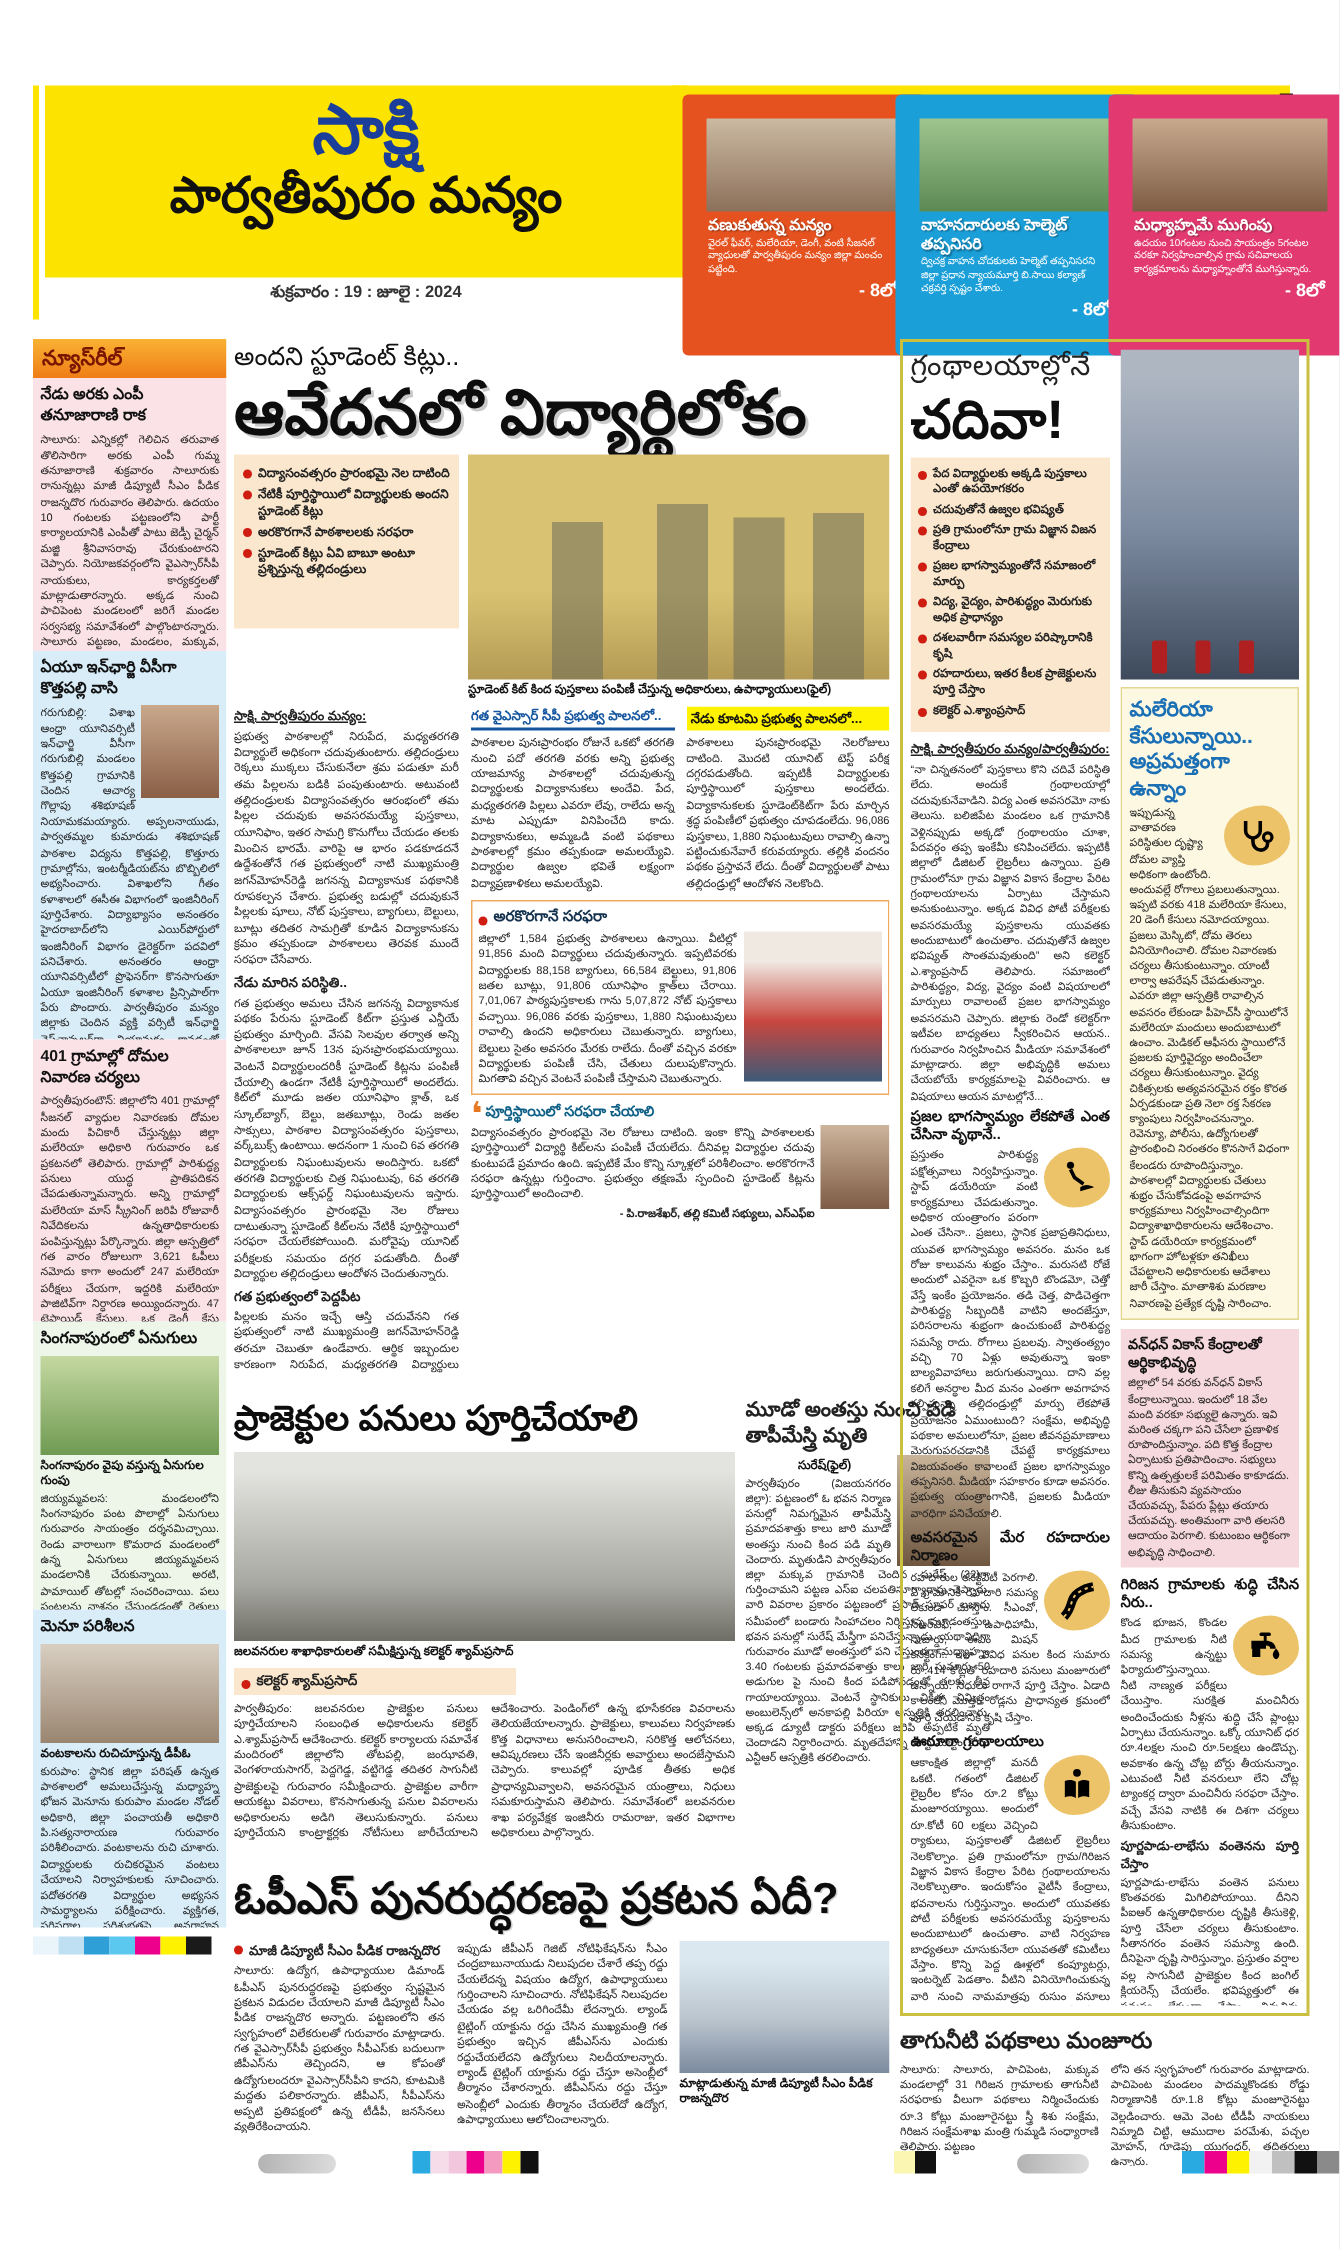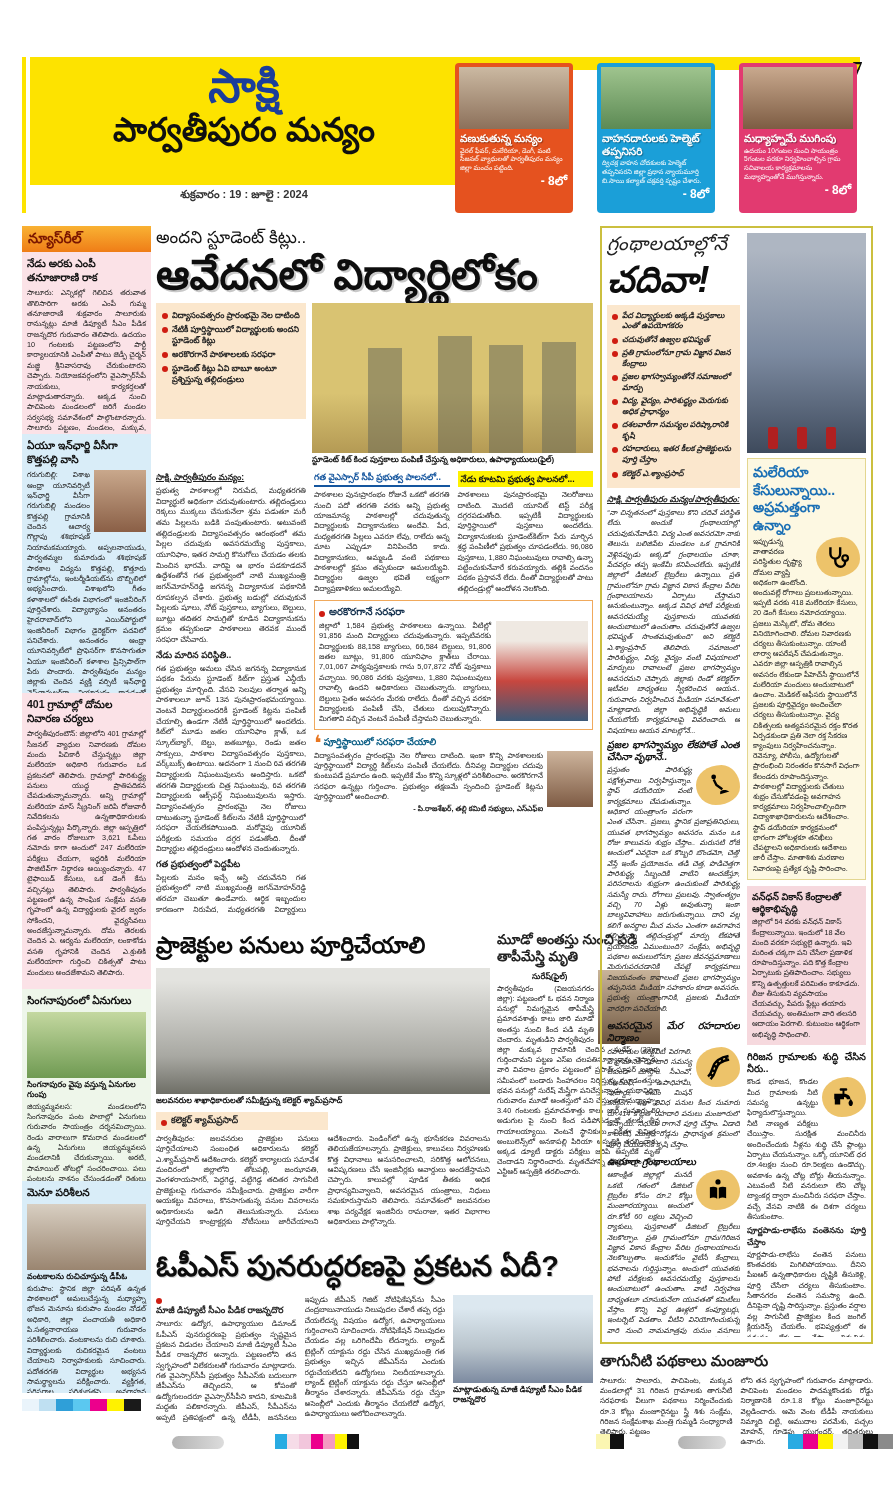--- a/index.html
+++ b/index.html
@@ -13,21 +13,21 @@
   .dot{display:inline-block;width:6px;height:6px;border-radius:50%;background:#cf1d12;margin-right:4px;flex:0 0 auto;margin-top:3px;}
 
   
   .left-strip{left:22px;top:57px;width:4px;height:156px;background:#fde300;}
   .masthead{left:30px;top:57px;width:428px;height:128px;background:#fde300;text-align:center;}
   .mast-logo{font-size:46px;font-weight:bold;color:#1b3e9b;line-height:1.1;margin-top:4px;}
   .mast-edition{font-size:33px;font-weight:bold;color:#101010;line-height:1.1;}
   .datebar{left:30px;top:188px;width:428px;height:22px;text-align:center;font-size:11px;font-weight:bold;color:#333;}
   .promo-band{left:448px;top:57px;width:412px;height:13px;background:#fde300;}
   .pageno{left:852px;top:57px;font-size:21px;font-weight:bold;color:#111;font-family:"Liberation Serif",serif;}
-  .promo{top:63px;width:118px;height:150px;border-radius:4px;padding:0;color:#fff;overflow:hidden;}
+  .promo{top:63px;width:138px;height:150px;border-radius:4px;padding:12px;color:#fff;overflow:hidden;}
   .promo-photo{height:62px;margin:4px 4px 2px 4px;}
   .pp0{background:linear-gradient(180deg,#cbb9a2,#8c705a);}
   .pp1{background:linear-gradient(180deg,#9fc48e,#5c8a54);}
   .pp2{background:linear-gradient(180deg,#c9a98e,#7d5c43);}
   .promo-title{font-size:10.5px;font-weight:bold;padding:1px 5px;line-height:1.2;text-shadow:1px 1px 1px rgba(0,0,0,.35);}
   .promo-body{font-size:6.6px;padding:1px 5px;line-height:1.35;}
   .promo-ref{font-size:12px;font-weight:bold;text-align:right;padding:0 6px;}
 
   
   .newsreel{left:22px;top:226px;width:129px;height:1190px;overflow:hidden;}
@@ -73,34 +73,34 @@
   .quote-box{width:142px;flex:0 0 auto;font-size:7.4px;line-height:1.4;}
   .q-title{font-size:9.5px;font-weight:bold;color:#0d5f86;margin-bottom:2px;}
   .q-mark{color:#e87722;font-size:22px;font-weight:bold;line-height:10px;vertical-align:-6px;margin-right:2px;}
   .photo-parent{float:right;width:46px;height:56px;margin:0 0 2px 4px;background:linear-gradient(180deg,#cdb49c,#7e5b44);}
   .q-attr{text-align:right;font-weight:bold;margin-top:2px;}
 
   
   .projects{left:156px;top:932px;width:334px;height:314px;overflow:hidden;}
   .headline2{font-size:23px;font-weight:bold;color:#0d0d0d;margin:0 0 4px 0;}
   .photo-meet{height:126px;background:linear-gradient(180deg,#e3e3df 10%,#a8a8a2 70%,#6e6e66);}
-  .byline-chip{display:flex;align-items:center;background:#fbe7cd;width:172px;padding:3px 5px;font-size:9px;font-weight:bold;margin:4px 0;box-sizing:border-box;}
+  .byline-chip{display:flex;align-items:center;background:#fbe7cd;width:188px;padding:3px 5px;font-size:9px;font-weight:bold;margin:4px 0;box-sizing:border-box;}
   .proj-cols{column-count:2;column-gap:9px;font-size:7.4px;line-height:1.4;height:118px;overflow:hidden;}
 
   
   .mason{left:497px;top:932px;width:163px;height:314px;overflow:hidden;}
   .headline3{font-size:13.5px;font-weight:bold;line-height:1.25;margin:0 0 4px 0;}
   .photo-mason{float:right;width:62px;height:74px;margin:0 0 1px 4px;background:linear-gradient(180deg,#c9b49a,#6e5640);}
   .mason p{margin:0;font-size:7.3px;line-height:1.4;}
   .cap-r{float:right;width:62px;margin-left:4px;}
 
   
   .cbox{left:600px;top:226px;width:273px;height:1118px;border:2px solid #cbbf3f;box-sizing:border-box;padding:5px;overflow:hidden;}
   .c-cols{display:flex;gap:7px;height:100%;}
-  .c1{width:133px;flex:0 0 auto;overflow:hidden;font-style:italic;}
+  .c1{width:133px;flex:0 0 auto;overflow:hidden;}
   .c2{flex:1;overflow:hidden;}
   .c-head1{font-size:19px;color:#222;letter-spacing:.5px;}
   .c-head2{font-size:36px;font-weight:bold;color:#0d0d0d;line-height:1.05;margin:2px 0 6px 0;}
   .c-bullets{background:#fbe7cd;padding:6px 5px;margin-bottom:5px;}
   .c-bullets .b-row{font-size:7.8px;}
   .c-body{font-size:7.3px;line-height:1.42;}
   .c-body p{margin:0 0 3px 0;}
   .photo-collector{height:220px;background:linear-gradient(180deg,#aeb6c2 8%,#7c8aa0 55%,#3e4a5c);margin-bottom:5px;}
   .mic{position:absolute;bottom:4px;width:10px;height:22px;background:#b02020;border-radius:2px;}
   .malaria-box{background:#fdf8e2;border:1px solid #e3d690;padding:5px;font-size:7.3px;line-height:1.4;margin-bottom:6px;}
@@ -112,21 +112,21 @@
   .blob{float:right;width:44px;height:40px;background:#edc36a;border-radius:58% 42% 55% 45%/50% 55% 45% 50%;
         margin:0 0 2px 4px;display:flex;align-items:center;justify-content:center;}
   .blob svg{width:26px;height:26px;}
   .mini-head{font-weight:bold;font-size:8.2px;margin:3px 0 1px 0;}
 
   
   .ops{left:156px;top:1250px;width:437px;height:178px;overflow:hidden;}
   .headline4{font-size:29px;font-weight:bold;color:#0d0d0d;text-shadow:1px 1px 0 #cfcfcf;margin:0 0 5px 0;}
   .ops-cols{display:flex;gap:8px;font-size:7.4px;line-height:1.4;}
   .ops-c{flex:1;overflow:hidden;height:128px;}
-  .ops-lead{display:flex;font-weight:bold;font-size:8.8px;margin-bottom:3px;flex-direction:column;}
+  .ops-lead{display:flex;font-weight:bold;font-size:8.8px;margin-bottom:3px;}
   .ops-photo-col{width:140px;flex:0 0 auto;}
   .photo-ops{height:88px;background:linear-gradient(180deg,#dce8f0 15%,#b9c4cc 60%,#7c8aa0);}
 
   
   .water{left:600px;top:1352px;width:273px;height:92px;overflow:hidden;}
   .headline5{font-size:15px;font-weight:bold;margin:0 0 3px 0;}
   .water-cols{display:flex;gap:8px;font-size:7.3px;line-height:1.4;}
   .water-cols div{flex:1;}
 
   
@@ -175,21 +175,21 @@
       <p class="jt">సాలూరు: ఎన్నికల్లో గెలిచిన తరువాత తొలిసారిగా అరకు ఎంపీ గుమ్మ తనూజారాణి శుక్రవారం సాలూరుకు రానున్నట్లు మాజీ డిప్యూటీ సీఎం పీడిక రాజన్నదొర గురువారం తెలిపారు. ఉదయం 10 గంటలకు పట్టణంలోని పార్టీ కార్యాలయానికి ఎంపీతో పాటు జెడ్పీ చైర్మన్ మజ్జి శ్రీనివాసరావు చేరుకుంటారని చెప్పారు. నియోజకవర్గంలోని వైఎస్సార్‌సీపీ నాయకులు, కార్యకర్తలతో మాట్లాడుతారన్నారు. అక్కడ నుంచి పాచిపెంట మండలంలో జరిగే మండల సర్వసభ్య సమావేశంలో పాల్గొంటారన్నారు. సాలూరు పట్టణం, మండలం, మక్కువ, మెంటాడ మండలాల నాయకులు, కార్యకర్తలు తరలిరావాలని కోరారు.</p>
     </section>
 
     <section class="nr-item bg-blue" style="height:259px">
       <h3>ఏయూ ఇన్‌ఛార్జి వీసీగా కొత్తపల్లి వాసి</h3>
       <div class="nr-photo-r ph"></div>
       <p class="jt">గరుగుబిల్లి: విశాఖ ఆంధ్రా యూనివర్సిటీ ఇన్‌ఛార్జి వీసీగా గరుగుబిల్లి మండలం కొత్తపల్లి గ్రామానికి చెందిన ఆచార్య గొల్లాపు శశిభూషణ్ నియామకమయ్యారు. అప్పలనాయుడు, పార్వతమ్మల కుమారుడు శశిభూషణ్ పాఠశాల విద్యను కొత్తపల్లి, కొత్తూరు గ్రామాల్లోను, ఇంటర్మీడియట్‌ను బొబ్బిలిలో అభ్యసించారు. విశాఖలోని గీతం కళాశాలలో ఈసీఈ విభాగంలో ఇంజినీరింగ్ పూర్తిచేశారు. విద్యాభ్యాసం అనంతరం హైదరాబాద్‌లోని ఎయిర్‌పోర్టులో ఇంజినీరింగ్ విభాగం డైరెక్టర్‌గా పదవిలో పనిచేశారు. అనంతరం ఆంధ్రా యూనివర్సిటీలో ప్రొఫెసర్‌గా కొనసాగుతూ ఏయూ ఇంజినీరింగ్ కళాశాల ప్రిన్సిపాల్‌గా పేరు పొందారు. పార్వతీపురం మన్యం జిల్లాకు చెందిన వ్యక్తి వర్సిటీ ఇన్‌ఛార్జి వైస్‌ఛాన్సలర్‌గా నియామకం కావడంతో జిల్లావాసులు హర్షం వ్యక్తం చేస్తున్నారు. కొత్తపల్లి సర్పంచ్ గొల్లాపు శ్రీవేణి, మాజీ సర్పంచ్ గొల్లాపు తిలేశ్వరరావు, గ్రామస్తులతో పాటు కొమ్మువలస జిల్లా సంక్షేమ సంఘం రాష్ట్ర ప్రతినిధి కొమరణ్ సత్యారావు అభినందనలు తెలిపారు.</p>
 
     </section>
 
-    <section class="nr-item bg-pink" style="height:296px">
+    <section class="nr-item bg-pink" style="height:188px">
       <h3>401 గ్రామాల్లో దోమల నివారణ చర్యలు</h3>
       <p class="jt">పార్వతీపురంటౌన్: జిల్లాలోని 401 గ్రామాల్లో సీజనల్ వ్యాధుల నివారణకు దోమల మందు పిచికారీ చేస్తున్నట్లు జిల్లా మలేరియా అధికారి గురువారం ఒక ప్రకటనలో తెలిపారు. గ్రామాల్లో పారిశుద్ధ్య పనులు యుద్ధ ప్రాతిపదికన చేపడుతున్నామన్నారు. అన్ని గ్రామాల్లో మలేరియా మాస్ స్క్రీనింగ్ జరిపి రోజువారీ నివేదికలను ఉన్నతాధికారులకు పంపిస్తున్నట్లు పేర్కొన్నారు. జిల్లా ఆస్పత్రిలో గత వారం రోజులుగా 3,621 ఓపీలు నమోదు కాగా అందులో 247 మలేరియా పరీక్షలు చేయగా, ఇద్దరికి మలేరియా పాజిటివ్‌గా నిర్ధారణ అయ్యిందన్నారు. 47 టైఫాయిడ్ కేసులు, ఒక డెంగీ కేసు వచ్చినట్లు తెలిపారు. పార్వతీపురం పట్టణంలో ఉన్న సాంఘిక సంక్షేమ వసతి గృహంలో ఉన్న విద్యార్థులకు వైరల్ జ్వరం సోకిందని, వైద్యసేవలు అందజేస్తున్నామన్నారు. దోమ తెరలకు చెందిన ఎ. ఆర్యను మలేరియా, లంకాకోడు వసతి గృహానికి చెందిన ఎ.శ్రుతికి మలేరియాగా గుర్తించి చికిత్సతో పాటు మందులు అందజేశామని తెలిపారు.</p>
     </section>
 
     <section class="nr-item bg-green" style="height:192px">
       <h3>సింగనాపురంలో ఏనుగులు</h3>
       <div class="nr-photo-f elephants ph"></div>
       <div class="cap">సింగనాపురం వైపు వస్తున్న ఏనుగుల గుంపు</div>
       <p class="jt">జియ్యమ్మవలస: మండలంలోని సింగనాపురం పంట పొలాల్లో ఏనుగులు గురువారం సాయంత్రం దర్శనమిచ్చాయి. రెండు వారాలుగా కొమరాద మండలంలో ఉన్న ఏనుగులు జియ్యమ్మవలస మండలానికి చేరుకున్నాయి. అరటి, పామాయిల్ తోటల్లో సంచరించాయి. పలు పంటలను నాశనం చేస్తుండడంతో రైతులు గగ్గోలు పెడుతున్నారు. ప్రభుత్వం స్పందించి ఏనుగుల తరలింపునకు చర్యలు తీసుకోవాలని కోరుతున్నారు.</p>
     </section>

